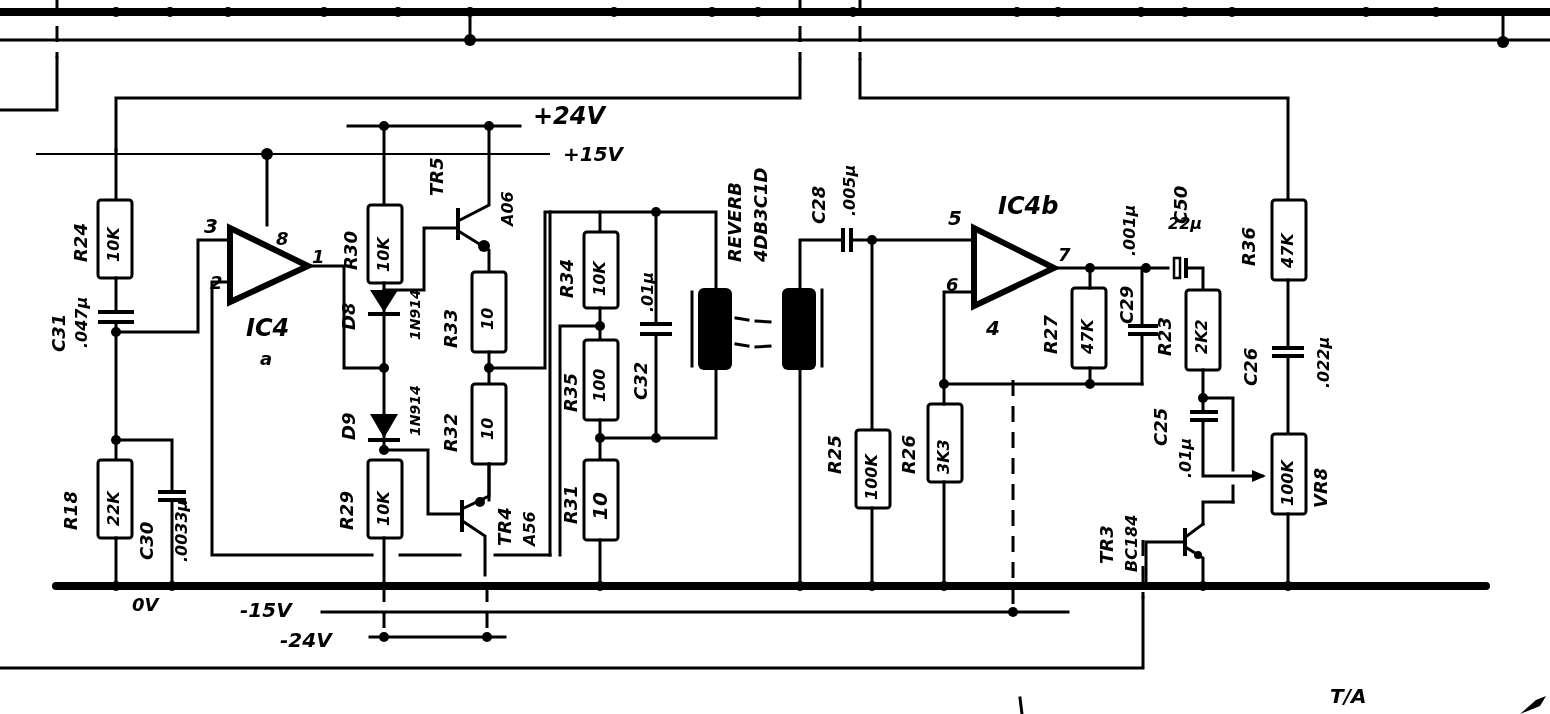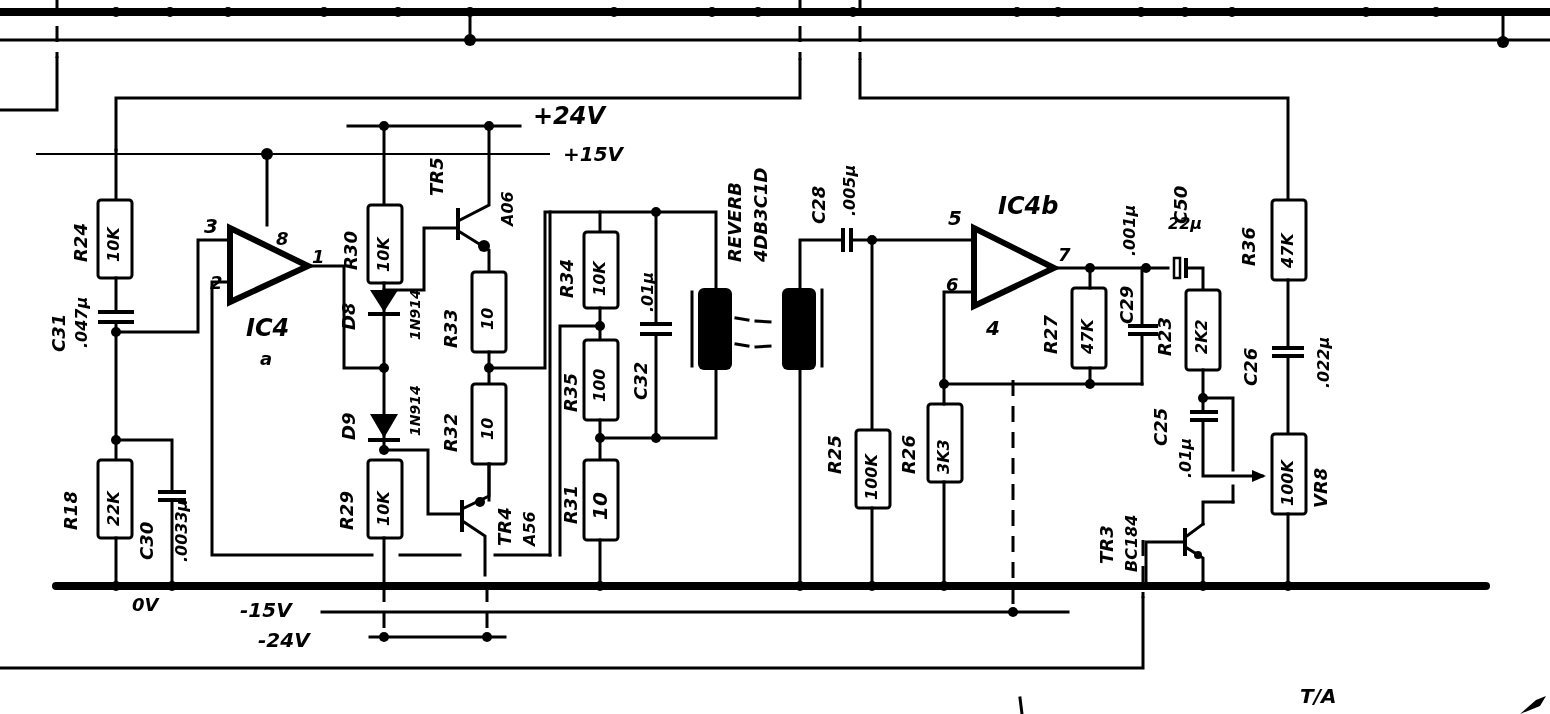--- a/index.html
+++ b/index.html
@@ -227,21 +227,21 @@
   <style>
     .L { position: absolute; font-family: "DejaVu Sans", sans-serif; font-weight: bold; font-style: italic; color: #000; white-space: nowrap; line-height: 1; }
     .v { transform: rotate(-90deg); transform-origin: left top; }
     .s16 { font-size: 16px; } .s18 { font-size: 18px; } .s20 { font-size: 20px; } .s24 { font-size: 24px; }
   </style>
 
   <span class="L s24" style="left:533px;top:104px">+24V</span>
   <span class="L s20" style="left:563px;top:144px">+15V</span>
   <span class="L s18" style="left:132px;top:596px">0V</span>
   <span class="L s20" style="left:240px;top:600px">-15V</span>
-  <span class="L s20" style="left:258px;top:630px">-24V</span>
+  <span class="L s20" style="left:280px;top:630px">-24V</span>
 
   <span class="L s20" style="left:204px;top:216px">3</span>
   <span class="L s18" style="left:210px;top:274px">2</span>
   <span class="L s18" style="left:276px;top:230px">8</span>
   <span class="L s18" style="left:312px;top:248px">1</span>
   <span class="L s24" style="left:246px;top:316px">IC4</span>
   <span class="L s18" style="left:260px;top:350px">a</span>
 
   <span class="L s24" style="left:998px;top:194px">IC4b</span>
   <span class="L s20" style="left:948px;top:208px">5</span>
@@ -305,15 +305,15 @@
   <span class="L s18 v" style="left:428px;top:196px">TR5</span>
   <span class="L s16 v" style="left:500px;top:226px">A06</span>
   <span class="L s18 v" style="left:496px;top:546px">TR4</span>
   <span class="L s16 v" style="left:522px;top:546px">A56</span>
   <span class="L s18 v" style="left:1098px;top:564px">TR3</span>
   <span class="L s16 v" style="left:1124px;top:572px">BC184</span>
 
   <span class="L s18 v" style="left:726px;top:262px">REVERB</span>
   <span class="L s18 v" style="left:752px;top:262px">4DB3C1D</span>
 
-  <span class="L s20" style="left:1300px;top:686px">T/A</span>
+  <span class="L s20" style="left:1330px;top:686px">T/A</span>
 </div>
 </div>
 
 </body></html>

